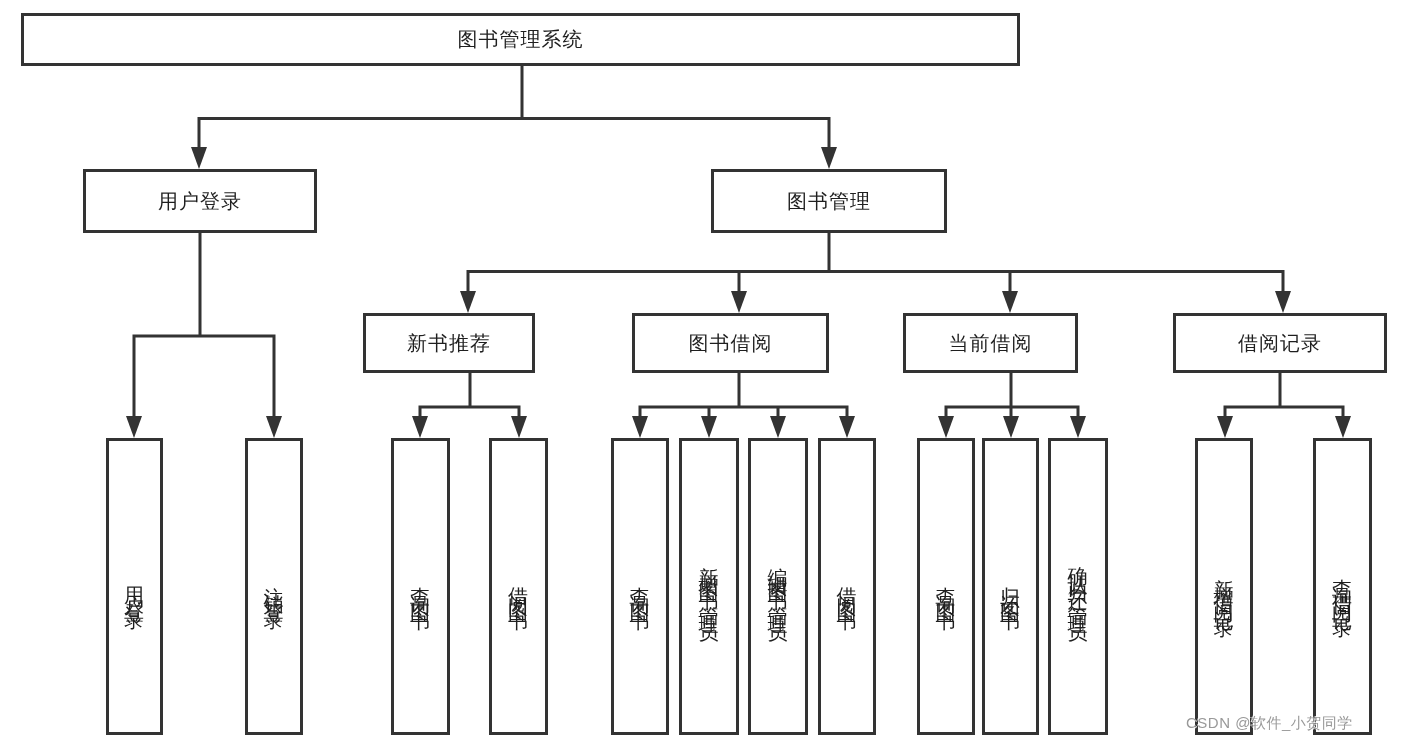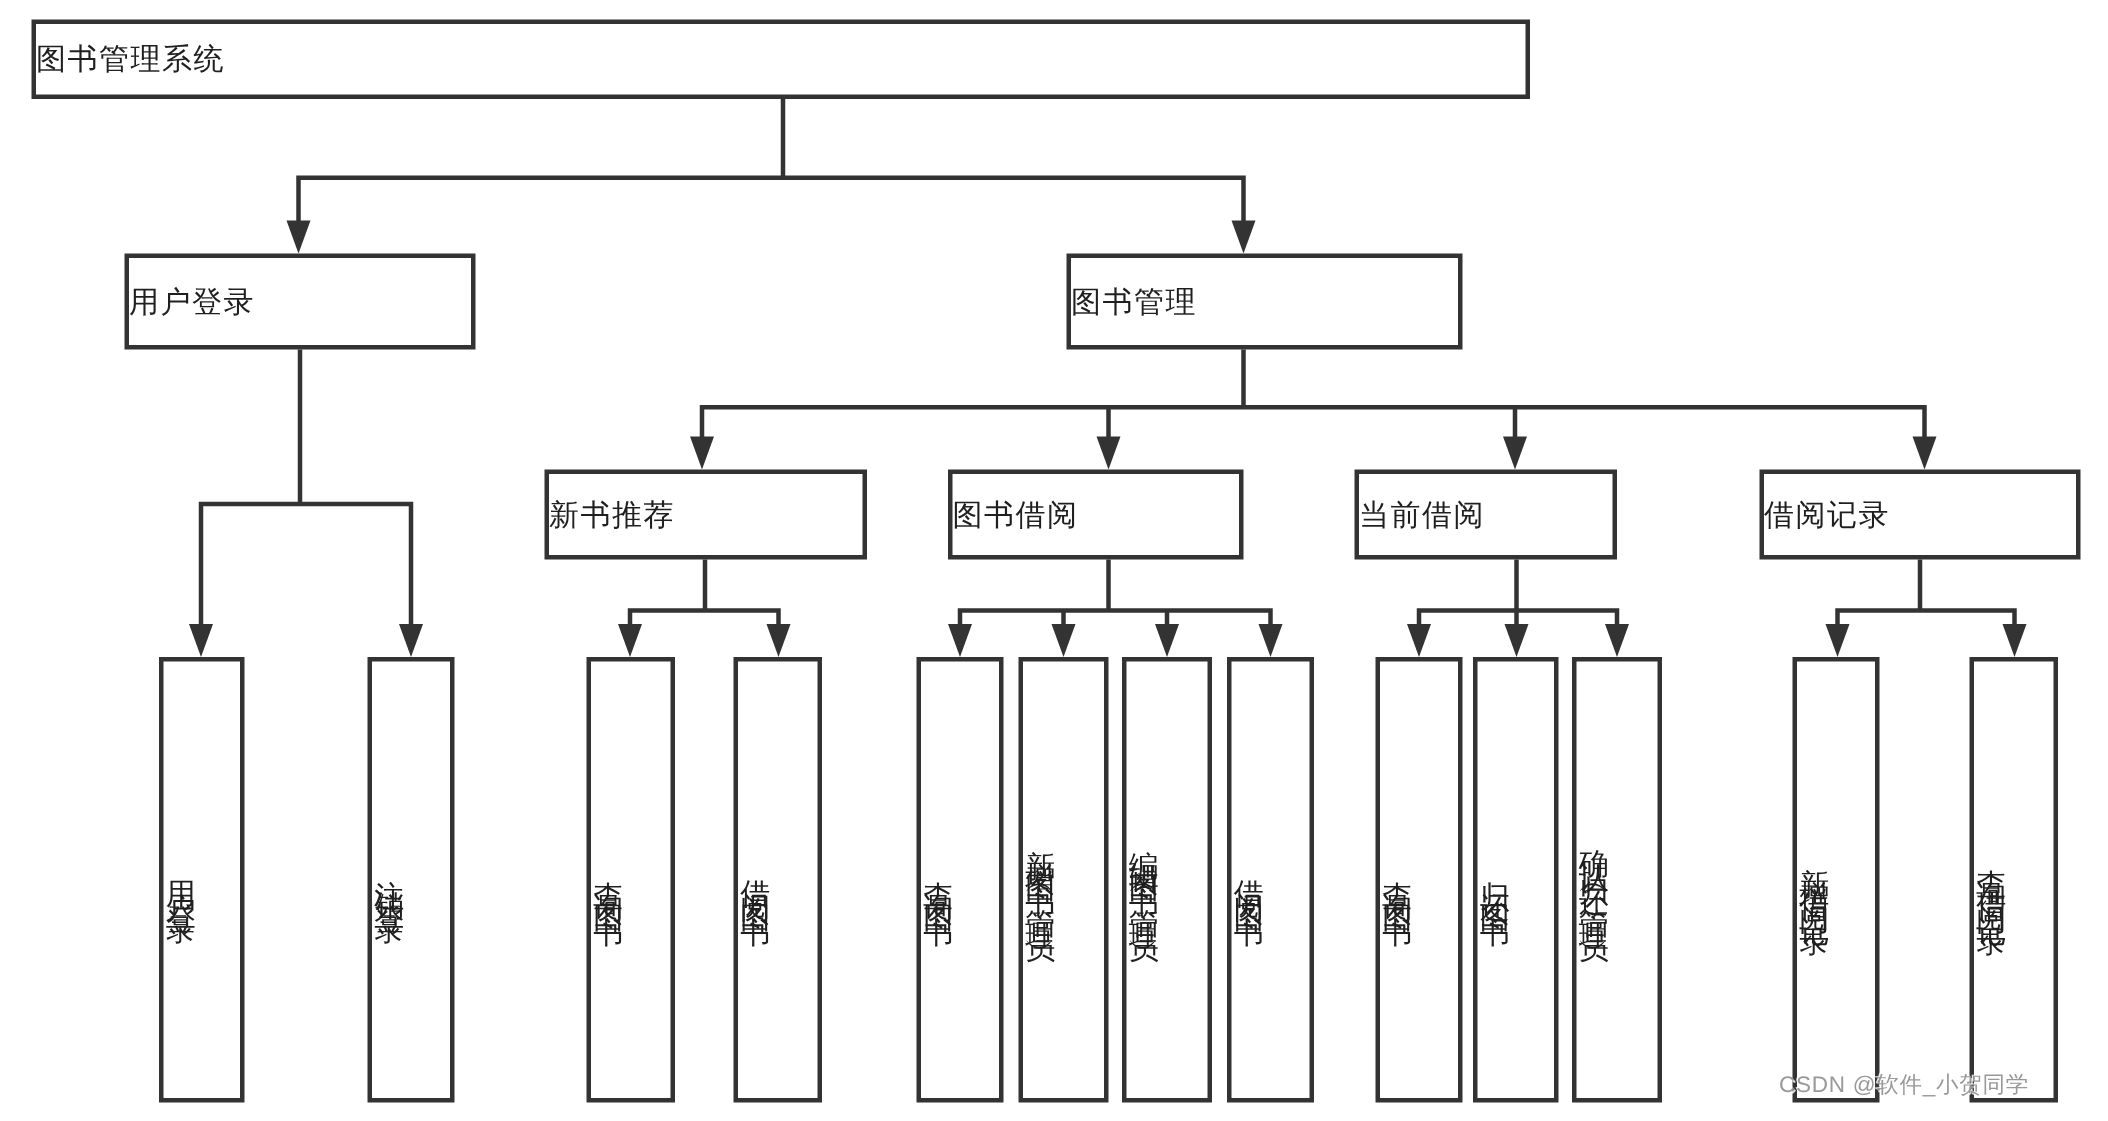--- a/index.html
+++ b/index.html
@@ -23,43 +23,43 @@
     height: 747px;
     z-index: 0;
   }
   .node {
     position: absolute;
     box-sizing: border-box;
     border: 3px solid #333333;
     background: #ffffff;
     display: flex;
     align-items: center;
-    justify-content: flex-start;
+    justify-content: center;
     z-index: 1;
     color: #1f1f1f;
   }
   .h-label {
     font-size: 20px;
     letter-spacing: 1px;
     white-space: nowrap;
   }
   .v-label {
     writing-mode: vertical-rl;
     font-size: 20px;
     letter-spacing: 8px;
     line-height: 1.1;
     white-space: nowrap;
   }
   
   .n-root  { left: 21px;  top: 13px;  width: 999px; height: 53px; }
   
   .n-user  { left: 83px;  top: 169px; width: 234px; height: 64px; }
-  .n-mgmt  { left: 711px; top: 169px; width: 264px; height: 64px; }
-  
-  .n-new   { left: 363px;  top: 313px; width: 215px; height: 60px; }
+  .n-mgmt  { left: 711px; top: 169px; width: 236px; height: 64px; }
+  
+  .n-new   { left: 363px;  top: 313px; width: 172px; height: 60px; }
   .n-borrow{ left: 632px;  top: 313px; width: 197px; height: 60px; }
   .n-cur   { left: 903px;  top: 313px; width: 175px; height: 60px; }
   .n-rec   { left: 1173px; top: 313px; width: 214px; height: 60px; }
   
   .leaf { top: 438px; height: 297px; }
   .n-a1 { left: 106px;  width: 57px; }
   .n-a2 { left: 245px;  width: 58px; }
   .n-b1 { left: 391px;  width: 59px; }
   .n-b2 { left: 489px;  width: 59px; }
   .n-c1 { left: 611px;  width: 58px; }

